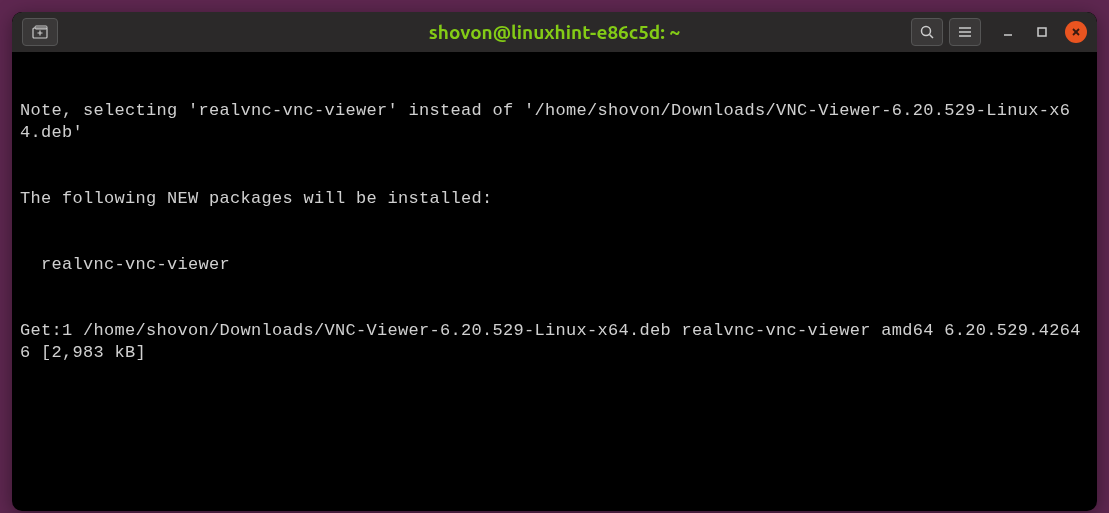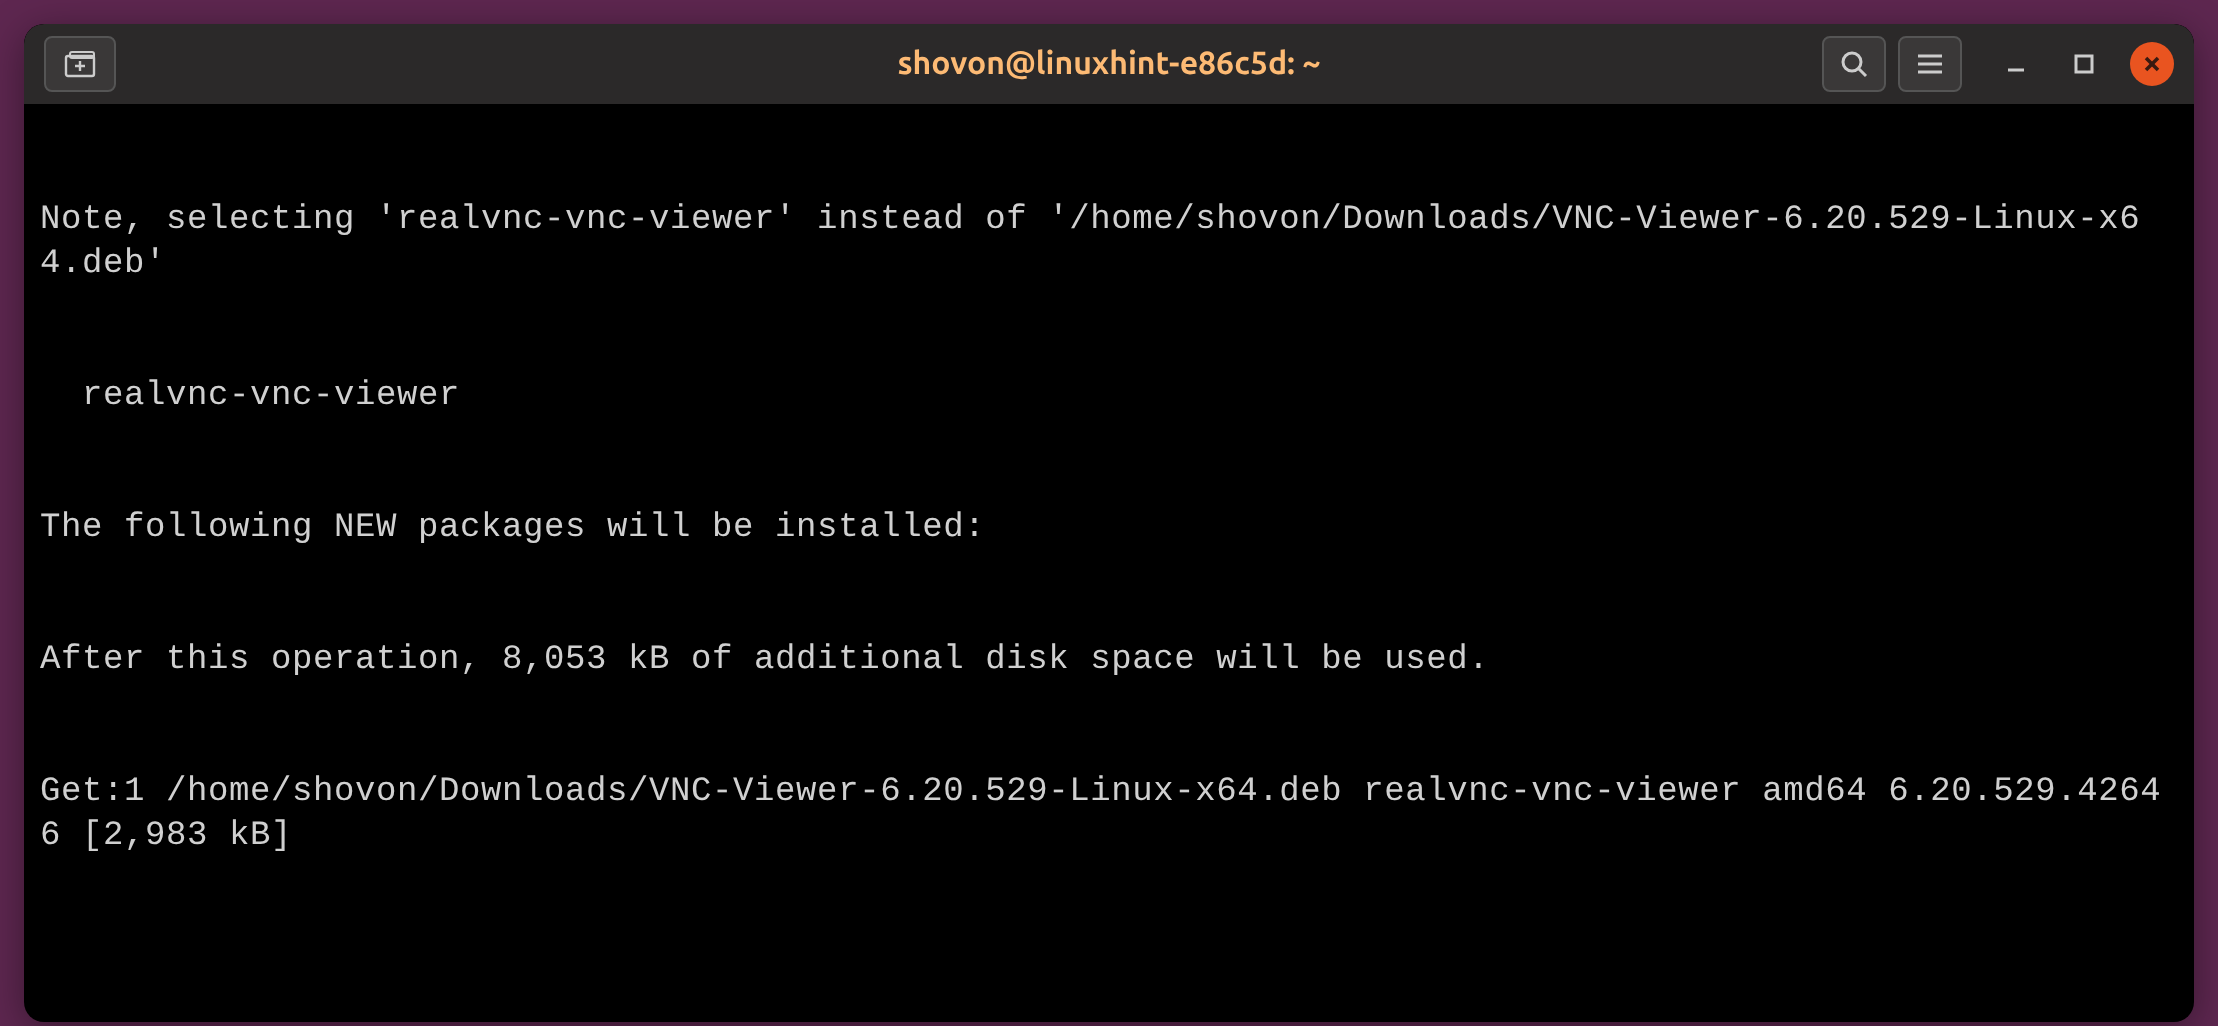--- a/index.html
+++ b/index.html
@@ -43,23 +43,23 @@
       height: 28px;
       border: 1px solid #555;
       border-radius: 4px;
       background: #3a3838;
       display: flex;
       align-items: center;
       justify-content: center;
       margin-left: 4px;
     }
     .title {
-      color: #fdba74;
+      color: #84cc16;
       font-family: 'Ubuntu', sans-serif;
-      font-size: 16px;
+      font-size: 19px;
       font-weight: 600;
       position: absolute;
       left: 50%;
       transform: translateX(-50%);
     }
     .titlebar-right {
       display: flex;
       align-items: center;
       gap: 6px;
     }
@@ -171,23 +171,22 @@
                 <line x1="8" y1="2" x2="2" y2="8" stroke="#3a1a10" stroke-width="1.8"></line>
               </svg>
           </span>
         </div>
       </div>
     </div>
   </div>
 
   <div class="terminal-content">
     <div class="term-line">Note, selecting 'realvnc-vnc-viewer' instead of '/home/shovon/Downloads/VNC-Viewer-6.20.529-Linux-x64.deb'</div>
+    <div class="term-line">The following NEW packages will be installed:</div>
     <div class="term-line">  realvnc-vnc-viewer</div>
-    <div class="term-line">The following NEW packages will be installed:</div>
-    <div class="term-line">After this operation, 8,053 kB of additional disk space will be used.</div>
     <div class="term-line">Get:1 /home/shovon/Downloads/VNC-Viewer-6.20.529-Linux-x64.deb realvnc-vnc-viewer amd64 6.20.529.42646 [2,983 kB]</div>
     
     
     
     
     
     
     
     
     

